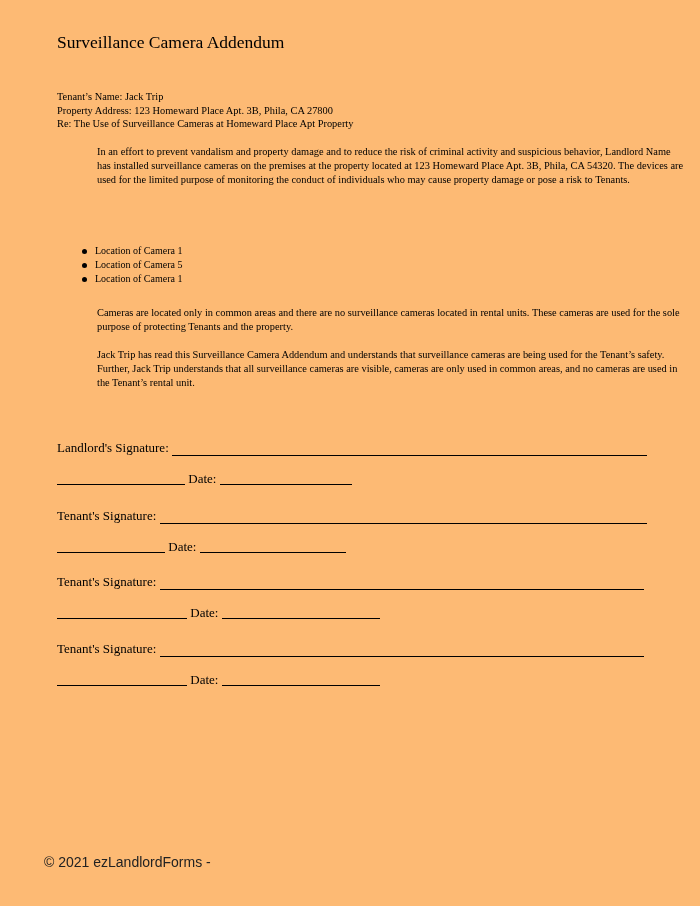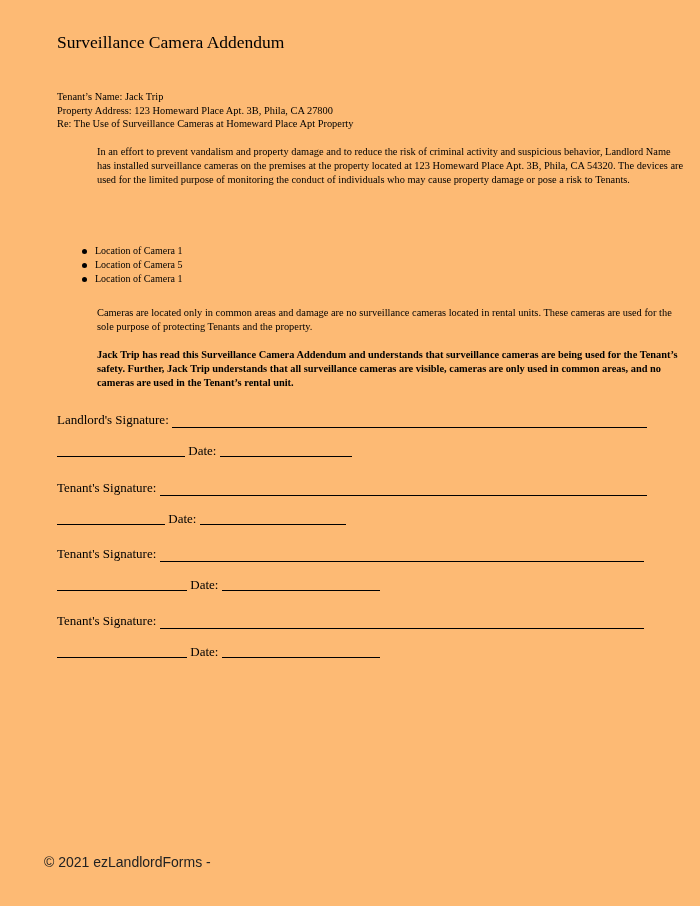--- a/index.html
+++ b/index.html
@@ -8,23 +8,23 @@
   .serif { font-family: "Liberation Serif", "DejaVu Serif", serif; }
   .title { position: absolute; left: 57px; top: 31px; font-size: 17.5px; line-height: 22px; }
   .meta { position: absolute; left: 57px; top: 90px; font-size: 10.4px; line-height: 13.5px; }
   .para { position: absolute; left: 57px; width: 590px; font-size: 10.4px; line-height: 14px; margin-left: 40px; }
   .p1 { top: 145px; }
   .p2 { top: 197px; }
   .camlist { position: absolute; left: 73px; top: 236px; margin: 8px; padding: 0; list-style: none; font-size: 10px; line-height: 14.2px; }
   .camlist li { position: relative; padding-left: 14px; }
   .camlist li .bullet { position: absolute; left: 1px; top: 5px; width: 5px; height: 5px; border-radius: 50%; background: #000; }
   .p3 { top: 306px; }
-  .p4 { top: 348px; font-weight: bold; }
+  .p4 { top: 348px; }
   .sig { position: absolute; left: 57px; width: 590px; font-size: 13px; line-height: 16px; }
-  .sig .row1 { display: flex; align-items: flex-end; white-space: nowrap; }
+  .sig .row1 { display: flex; align-items: flex-end; white-space: nowrap; margin-top: 28px; }
   .sig .line { display: inline-block; border-bottom: 1px solid #000; height: 13px; }
   .sig .row2 { display: flex; align-items: flex-start; white-space: nowrap; margin-top: 15px; }
   .sig1 { top: 412px; }
   .sig2 { top: 480px; }
   .sig3 { top: 546px; }
   .sig4 { top: 613px; }
   .footer { position: absolute; left: 44px; top: 854px; font-family: "Liberation Sans", "DejaVu Sans", sans-serif; font-size: 14px; color: #222; }
 </style>
 </head>
 <body>
@@ -39,21 +39,21 @@
   </div>
 
   <div class="para p1 serif">In an effort to prevent vandalism and property damage and to reduce the risk of criminal activity and suspicious behavior,  Landlord Name has installed surveillance cameras on the premises at the property located at 123 Homeward Place Apt. 3B, Phila, CA 54320. The devices are used for the limited purpose of monitoring the conduct of individuals who may cause property damage or pose a risk to Tenants.</div>
 
   <ul class="camlist serif">
     <li><span class="bullet"></span><span>Location of Camera 1</span></li>
     <li><span class="bullet"></span><span>Location of Camera 5</span></li>
     <li><span class="bullet"></span><span>Location of Camera 1</span></li>
   </ul>
 
-  <div class="para p3 serif">Cameras are located only in common areas and damage are no surveillance cameras located in rental units. These cameras are used for the sole purpose of protecting Tenants and the property.</div>
+  <div class="para p3 serif">Cameras are located only in common areas and there are no surveillance cameras located in rental units. These cameras are used for the sole purpose of protecting Tenants and the property.</div>
   <div class="para p4 serif">Jack Trip has read this Surveillance Camera Addendum and understands that surveillance cameras are being used for the Tenant’s safety. Further, Jack Trip understands that all surveillance cameras are visible, cameras are only used in common areas, and no cameras are used in the Tenant’s rental unit.</div>
 
   <div class="sig sig1 serif">
     <div class="row1"><span>Landlord's Signature:</span>&nbsp;<span class="line" style="flex:1"></span></div>
     <div class="row2"><span class="line" style="width:128px"></span>&nbsp;<span>Date:</span>&nbsp;<span class="line" style="width:132px"></span></div>
   </div>
 
   <div class="sig sig2 serif">
     <div class="row1"><span>Tenant's Signature:</span>&nbsp;<span class="line" style="flex:1"></span></div>
     <div class="row2"><span class="line" style="width:108px"></span>&nbsp;<span>Date:</span>&nbsp;<span class="line" style="width:146px"></span></div>

